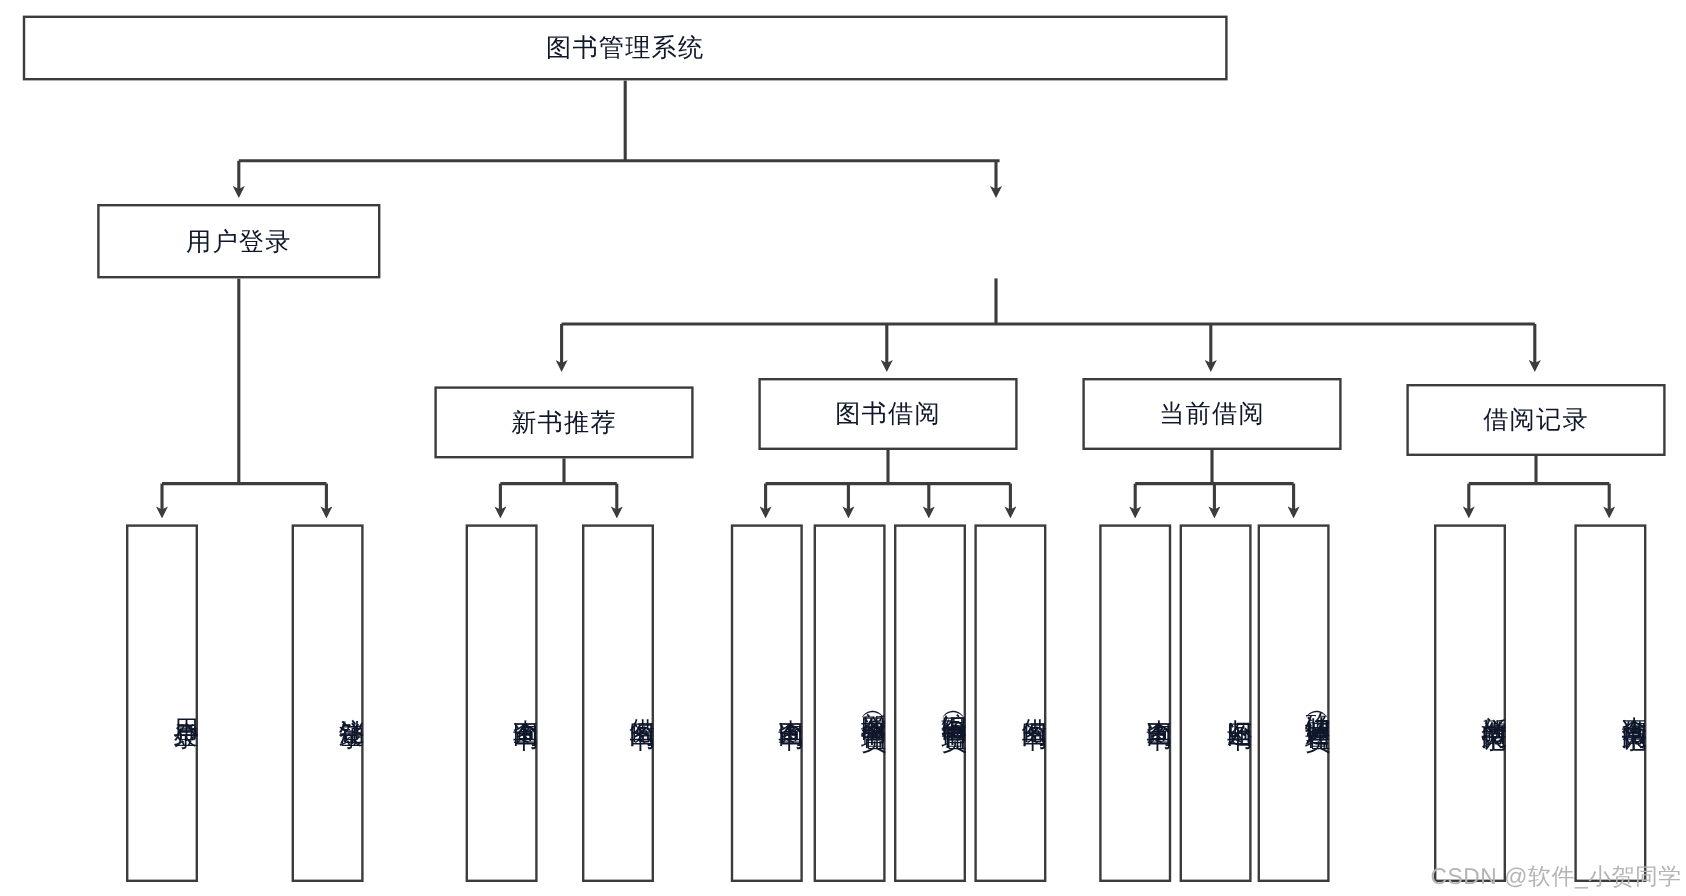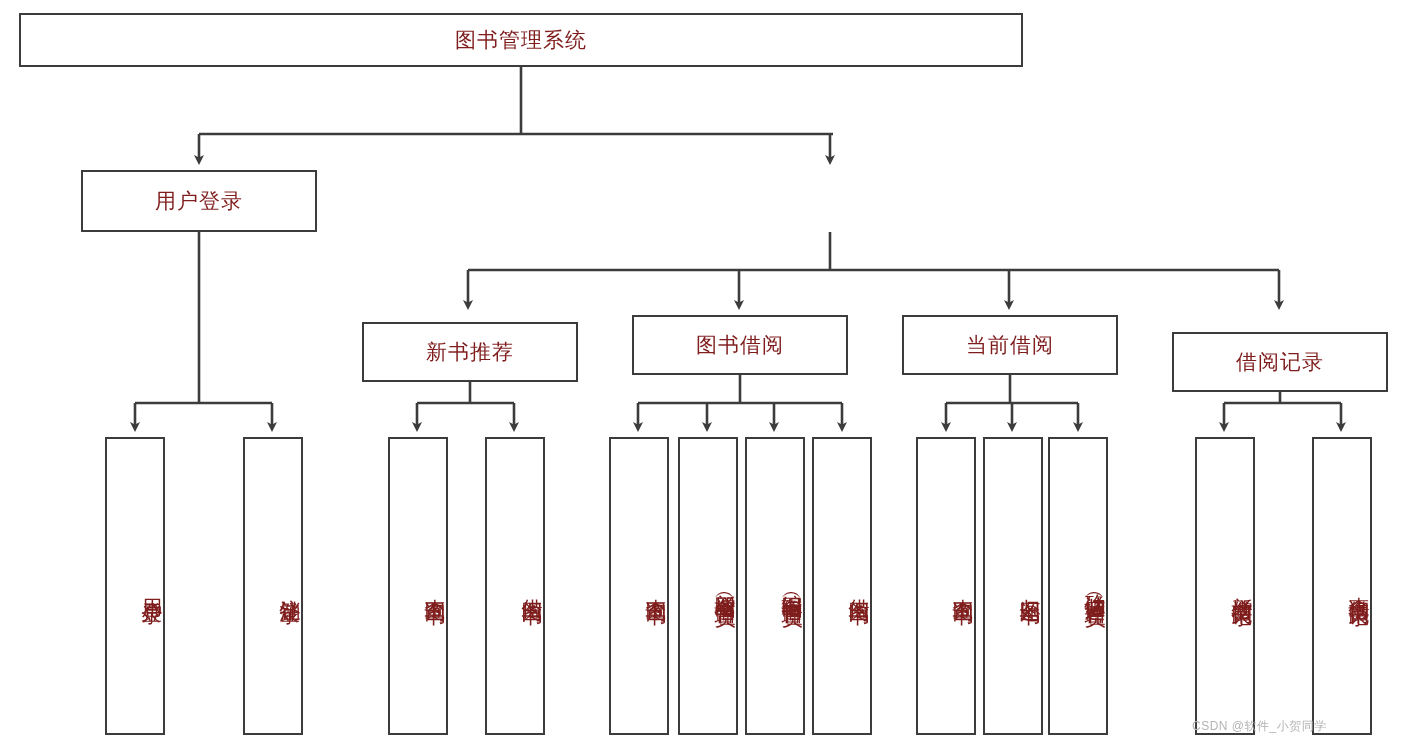--- a/index.html
+++ b/index.html
@@ -16,21 +16,22 @@
     overflow: hidden;
   }
   .node {
     position: absolute;
     box-sizing: border-box;
     border: 2px solid #3c3c3c;
     background: #ffffff;
     display: flex;
     align-items: center;
     justify-content: center;
-    color: #7f1d1d;
+    color: #0f172a;
+    font-family: Liberation Mono, monospace;
   }
   .node.horiz {
     font-size: 21px;
     letter-spacing: 1px;
   }
   .node.vert {
     writing-mode: vertical-rl;
     text-orientation: upright;
     font-size: 21px;
     letter-spacing: 2px;
@@ -46,21 +47,21 @@
   svg.edges {
     position: absolute;
     left: 0;
     top: 0;
     width: 1405px;
     height: 747px;
     pointer-events: none;
   }
   .watermark {
     position: absolute;
-    font-size: 12px;
+    font-size: 19px;
     color: #b4b4b4;
     white-space: nowrap;
     letter-spacing: 0.5px;
   }
 </style>
 </head>
 <body>
 
 <div id="canvas">
 
@@ -124,21 +125,21 @@
 
   <div class="node horiz" id="n-l3-0" style="left: 362px; top: 322px; width: 216px; height: 60px;">
       <span class="label">新书推荐</span>
     </div>
   <div class="node horiz" id="n-l3-1" style="left: 632px; top: 315px; width: 216px; height: 60px;">
       <span class="label">图书借阅</span>
     </div>
   <div class="node horiz" id="n-l3-2" style="left: 902px; top: 315px; width: 216px; height: 60px;">
       <span class="label">当前借阅</span>
     </div>
-  <div class="node horiz" id="n-l3-3" style="left: 1172px; top: 332px; width: 216px; height: 60px;">
+  <div class="node horiz" id="n-l3-3" style="left: 1172px; top: 320px; width: 216px; height: 60px;">
       <span class="label">借阅记录</span>
     </div>
 
   <div class="node vert" id="n-leaf-0" style="left: 105px; top: 437px; width: 60px; height: 298px;">
       <span class="label">用户登录</span>
     </div>
   <div class="node vert" id="n-leaf-1" style="left: 243px; top: 437px; width: 60px; height: 298px;">
       <span class="label">注销登录</span>
     </div>
   <div class="node vert" id="n-leaf-2" style="left: 388px; top: 437px; width: 60px; height: 298px;">

